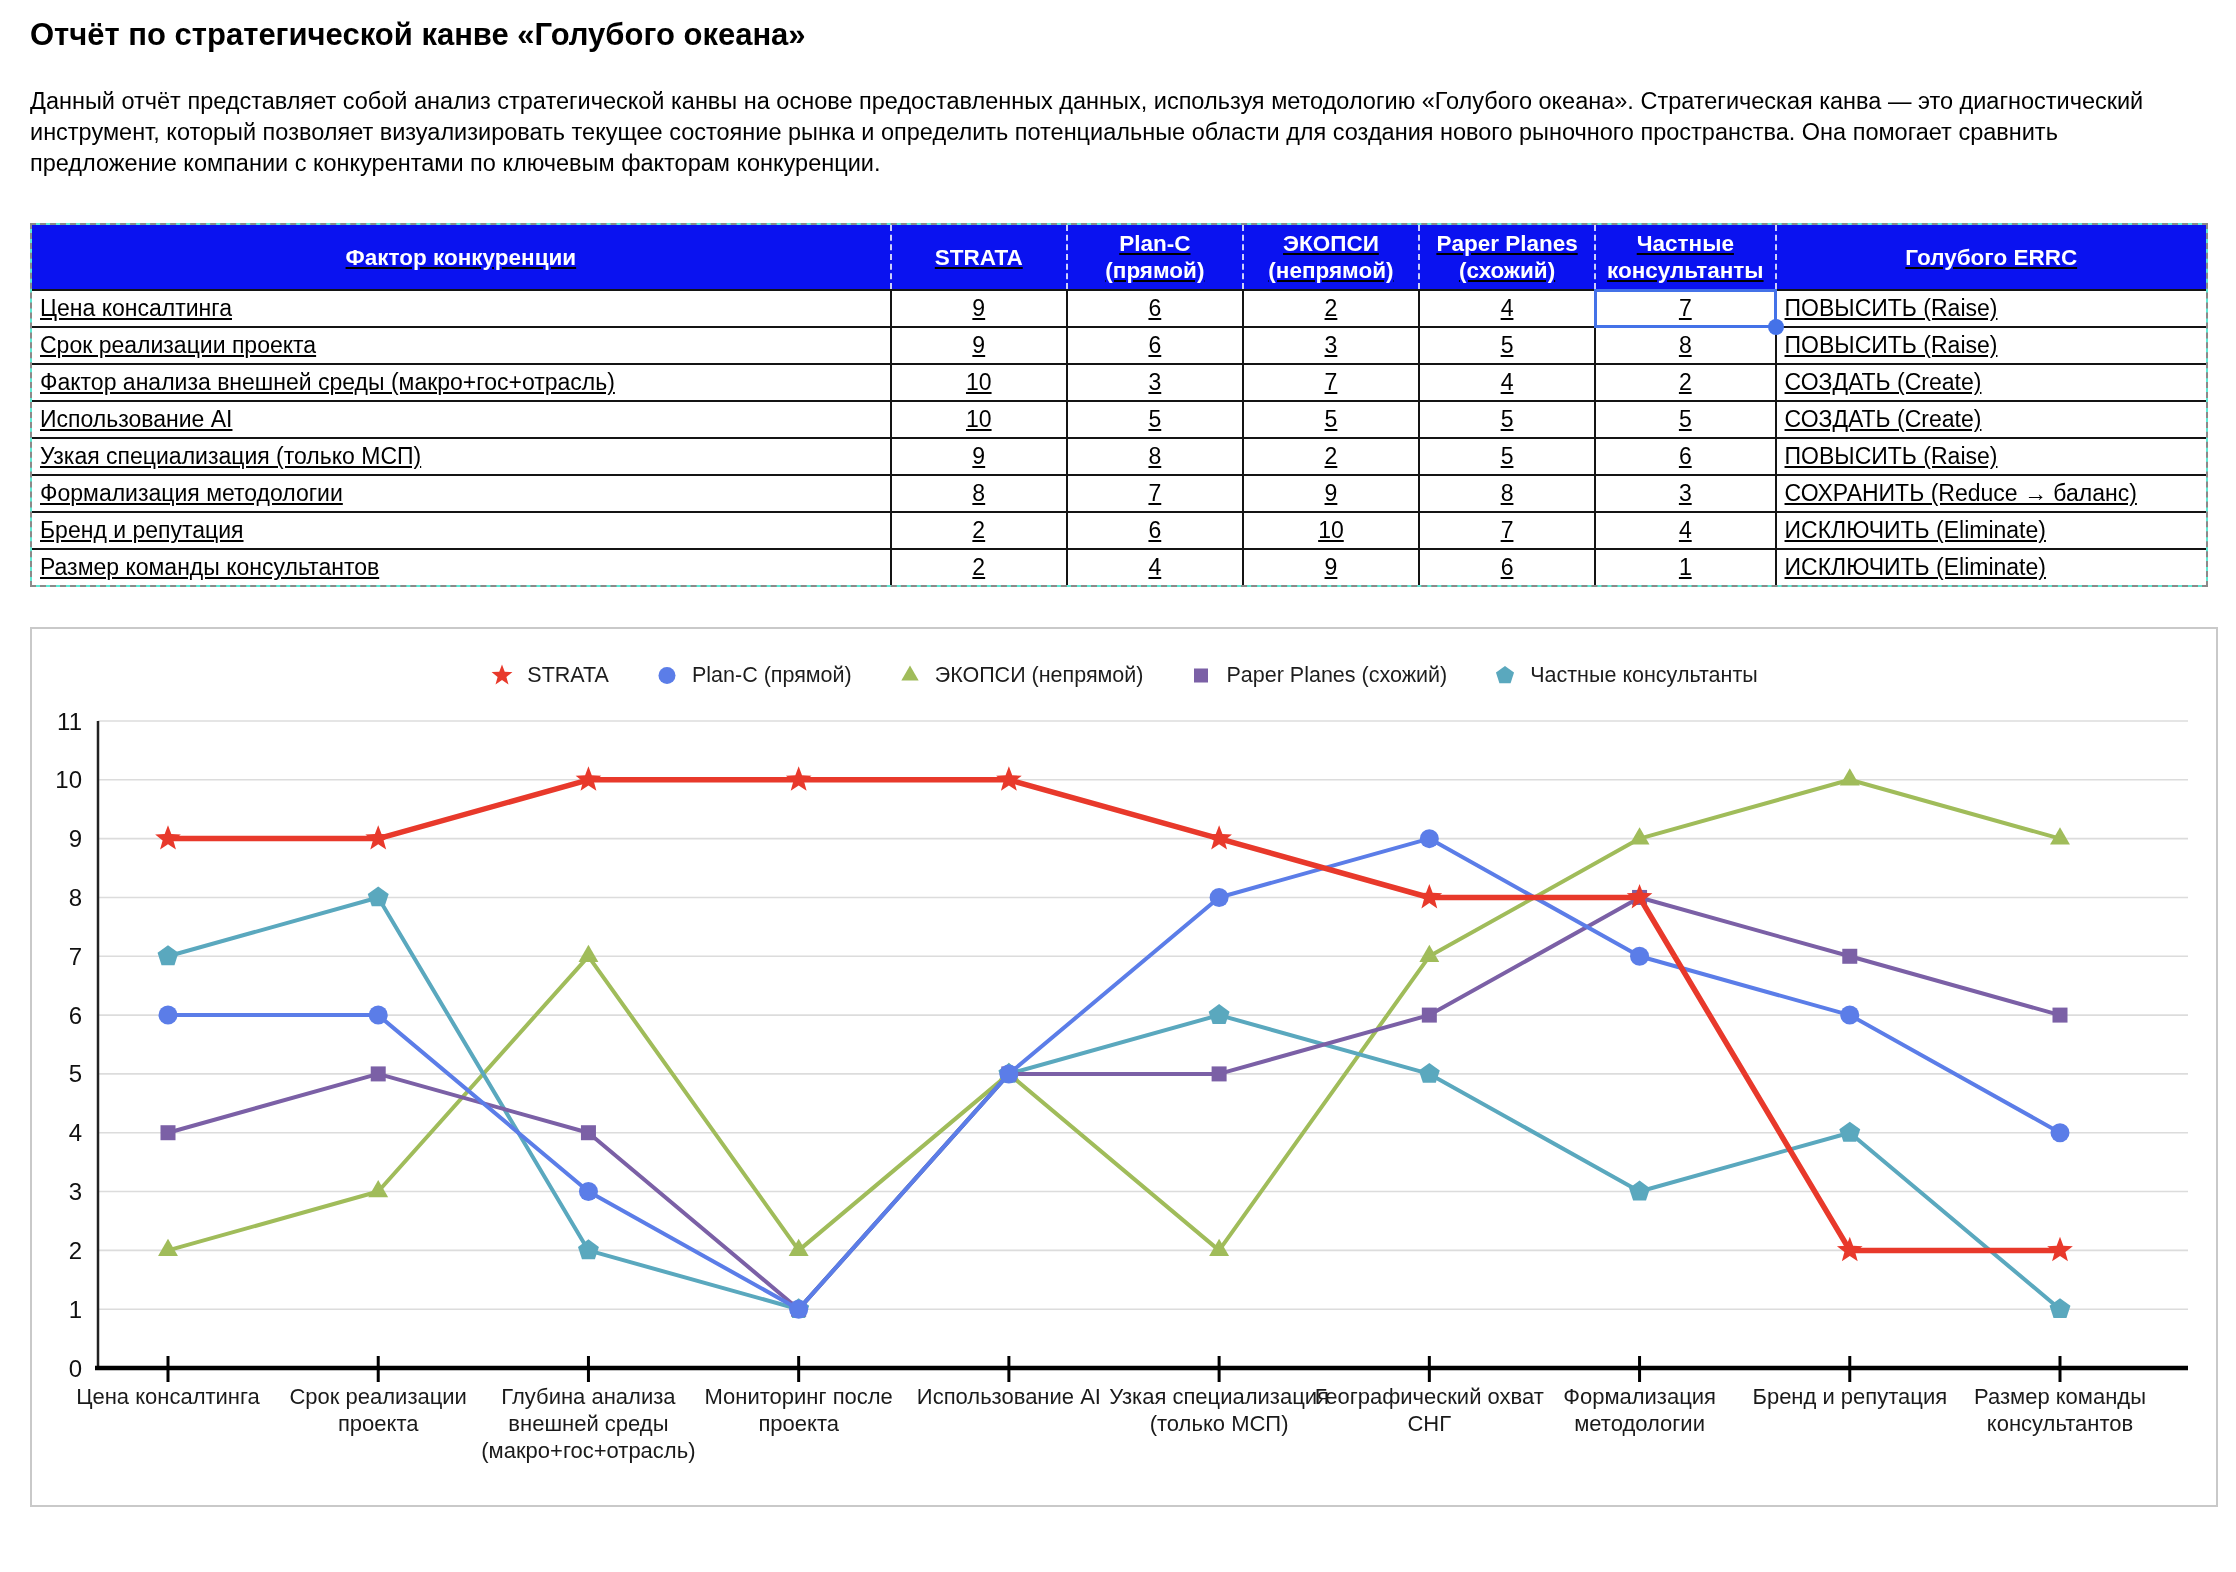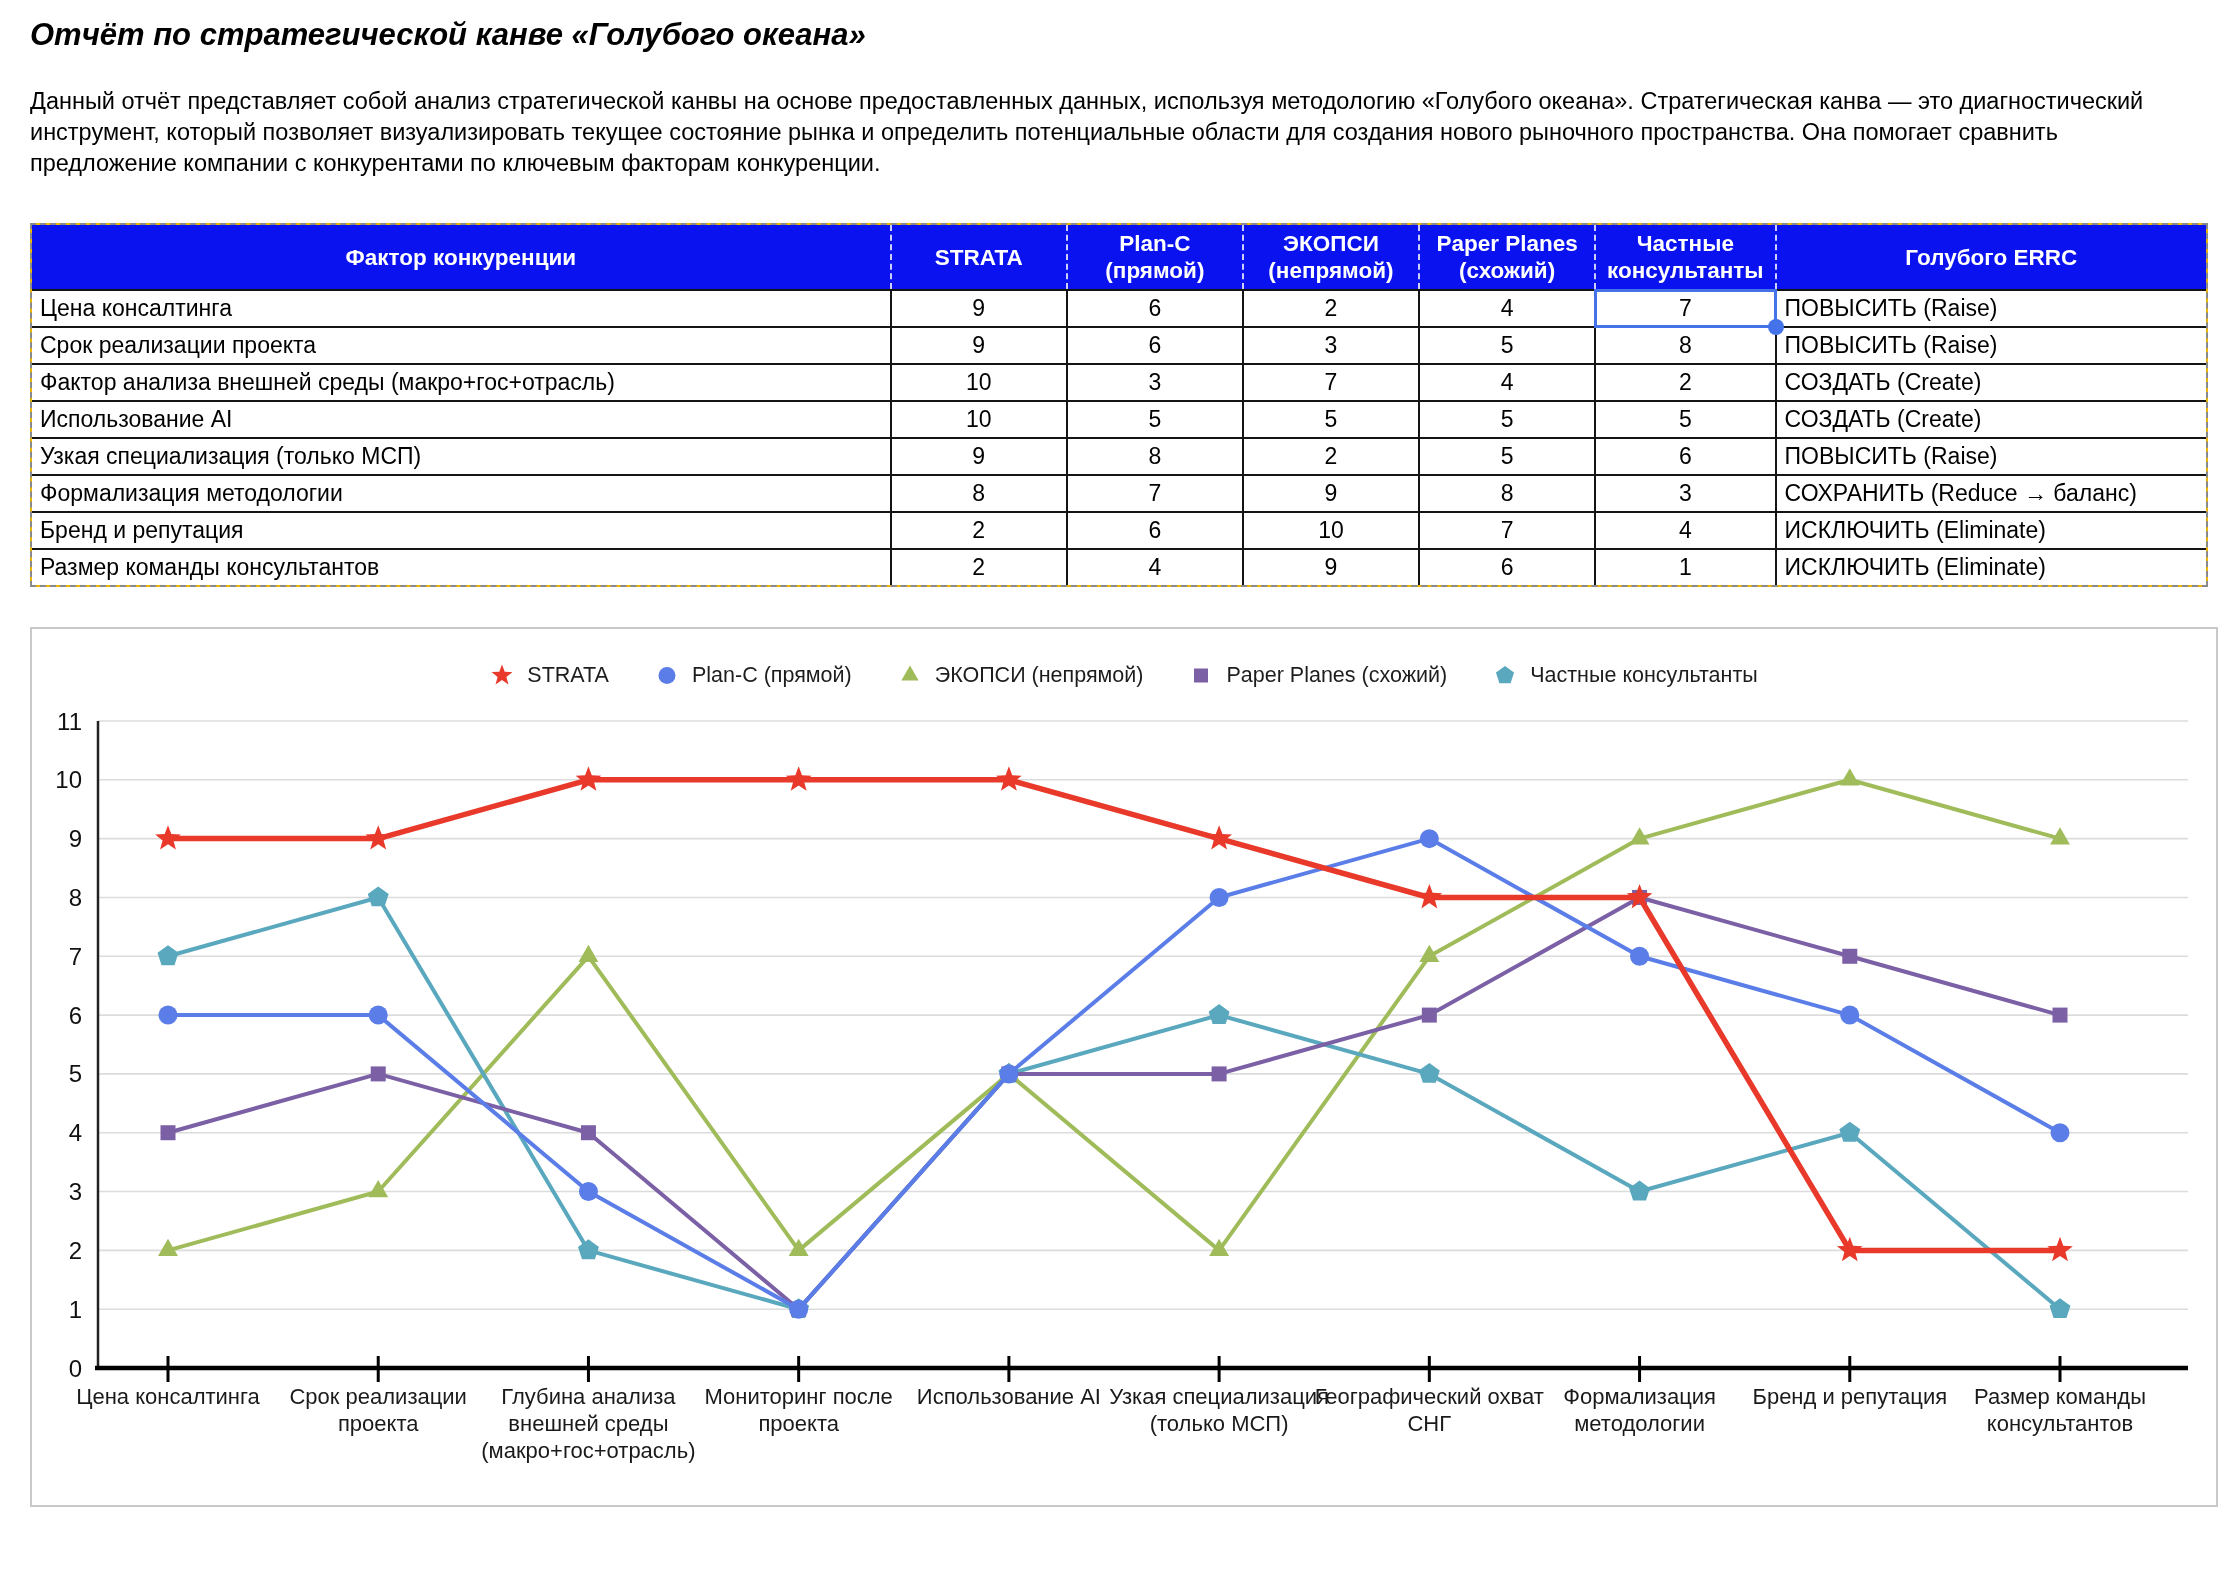--- a/index.html
+++ b/index.html
@@ -2,25 +2,25 @@
 <html lang="ru" style="--header-bg: #0a12f0; --sel-color: #4472e8;"><head>
 <meta charset="utf-8">
 <style>
   html,body{margin:0;padding:0;background:#fff;}
   body{
     width:2236px;height:1572px;box-sizing:border-box;
     padding:16px 18px 0 30px;
     font-family:"Liberation Sans","DejaVu Sans",sans-serif;
     color:#000;overflow:hidden;
   }
-  h1.title{font-size:31px;font-weight:700;margin:0;line-height:38px;font-style:italic;}
+  h1.title{font-size:31px;font-weight:700;margin:0;line-height:38px;}
   p.intro{margin:32px 0 0 0;font-size:23.5px;line-height:31px;max-width:2180px;}
 
   
-  .table-wrap{margin-top:44px;width:2174px;border:2px dashed #8a8a8a;background:#eab308;}
+  .table-wrap{margin-top:44px;width:2174px;border:2px dashed #8a8a8a;background:#5eead4;text-decoration:underline;}
   table.canvas-table{width:100%;border-collapse:collapse;table-layout:fixed;}
   table.canvas-table th{
     background:var(--header-bg,#0a12f0);color:#fff;font-weight:700;font-size:22.5px;
     height:62px;text-align:center;vertical-align:middle;white-space:pre-line;line-height:27px;
     border:0;
   }
   table.canvas-table th + th{border-left:2px dashed rgba(255,255,255,.8);}
   table.canvas-table td{
     border:2px solid #141414;height:35px;font-size:23px;vertical-align:middle;
     padding:0 8px;background:#fff;

